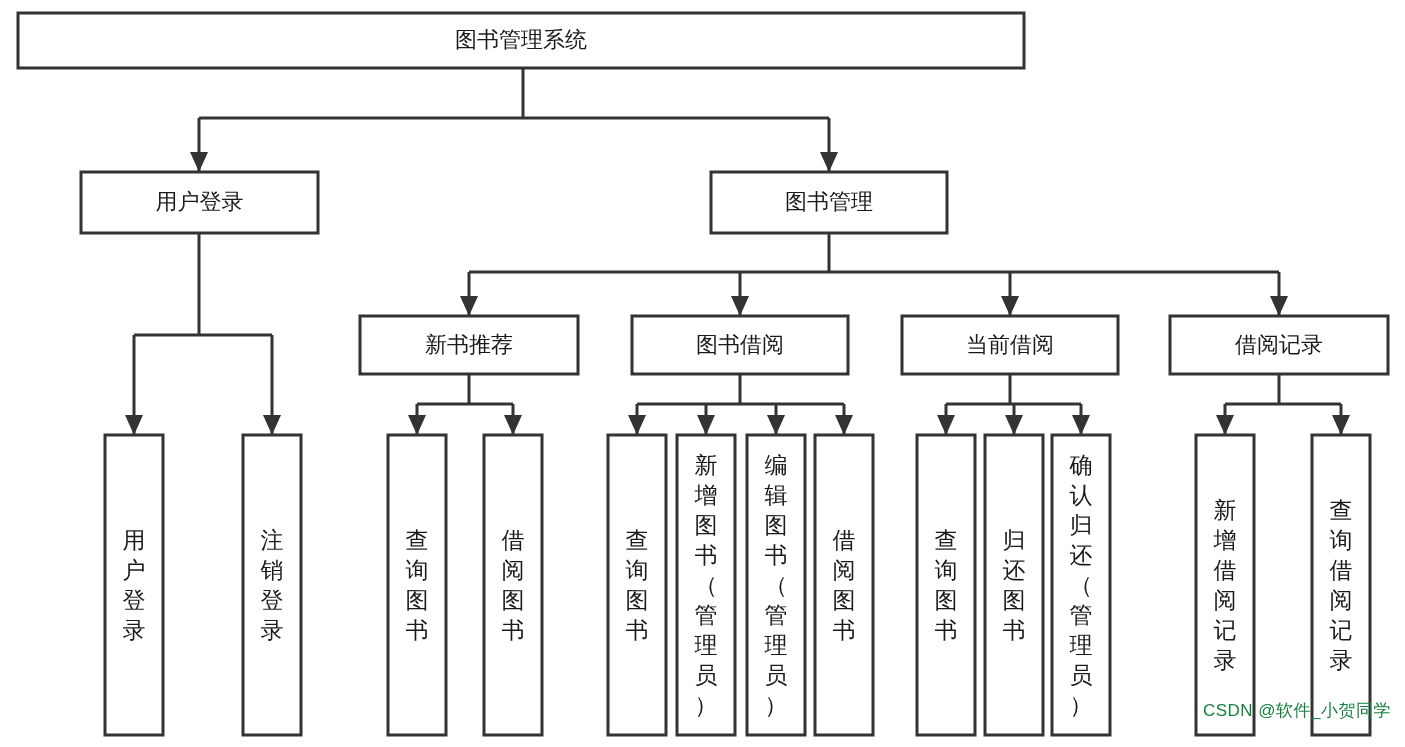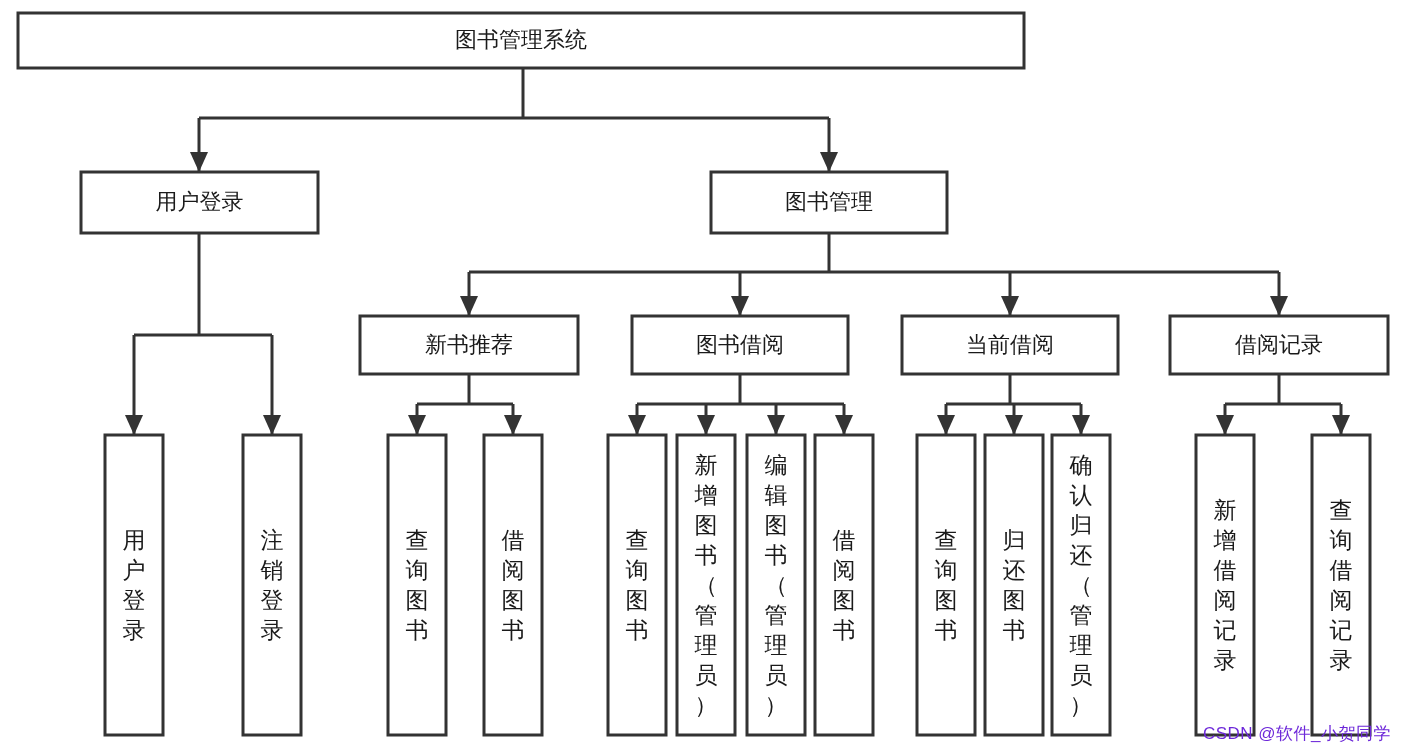--- a/index.html
+++ b/index.html
@@ -43,24 +43,24 @@
   .node-label-h {
     font-family: "Liberation Sans", "DejaVu Sans", sans-serif;
     font-size: 22px;
     fill: #1a1a1a;
     text-anchor: middle;
     dominant-baseline: middle;
   }
   .watermark {
     position: absolute;
     right: 14px;
-    bottom: 2px;
+    bottom: 25px;
     font-family: "Liberation Sans", "DejaVu Sans", sans-serif;
     font-size: 17px;
-    color: #6d28d9;
+    color: #15803d;
     letter-spacing: 0.5px;
     white-space: nowrap;
     pointer-events: none;
   }
 </style>
 </head>
 <body>
 
 <div id="diagram-root">
   <svg id="tree-svg" viewBox="0 0 1405 747">

